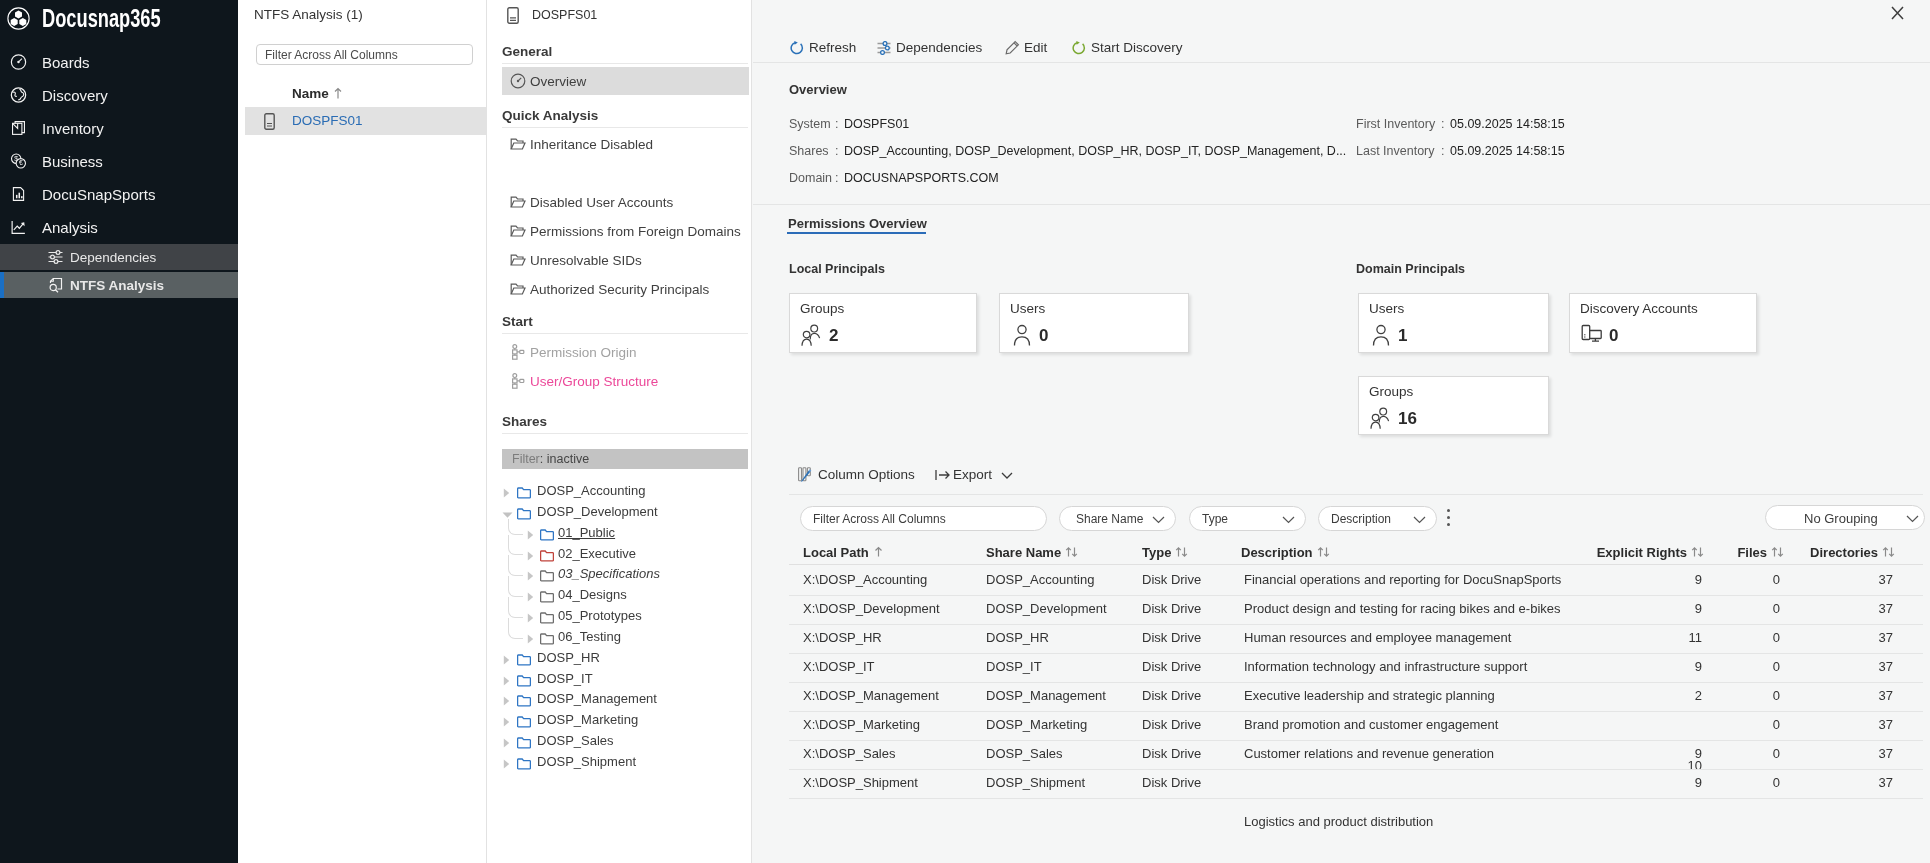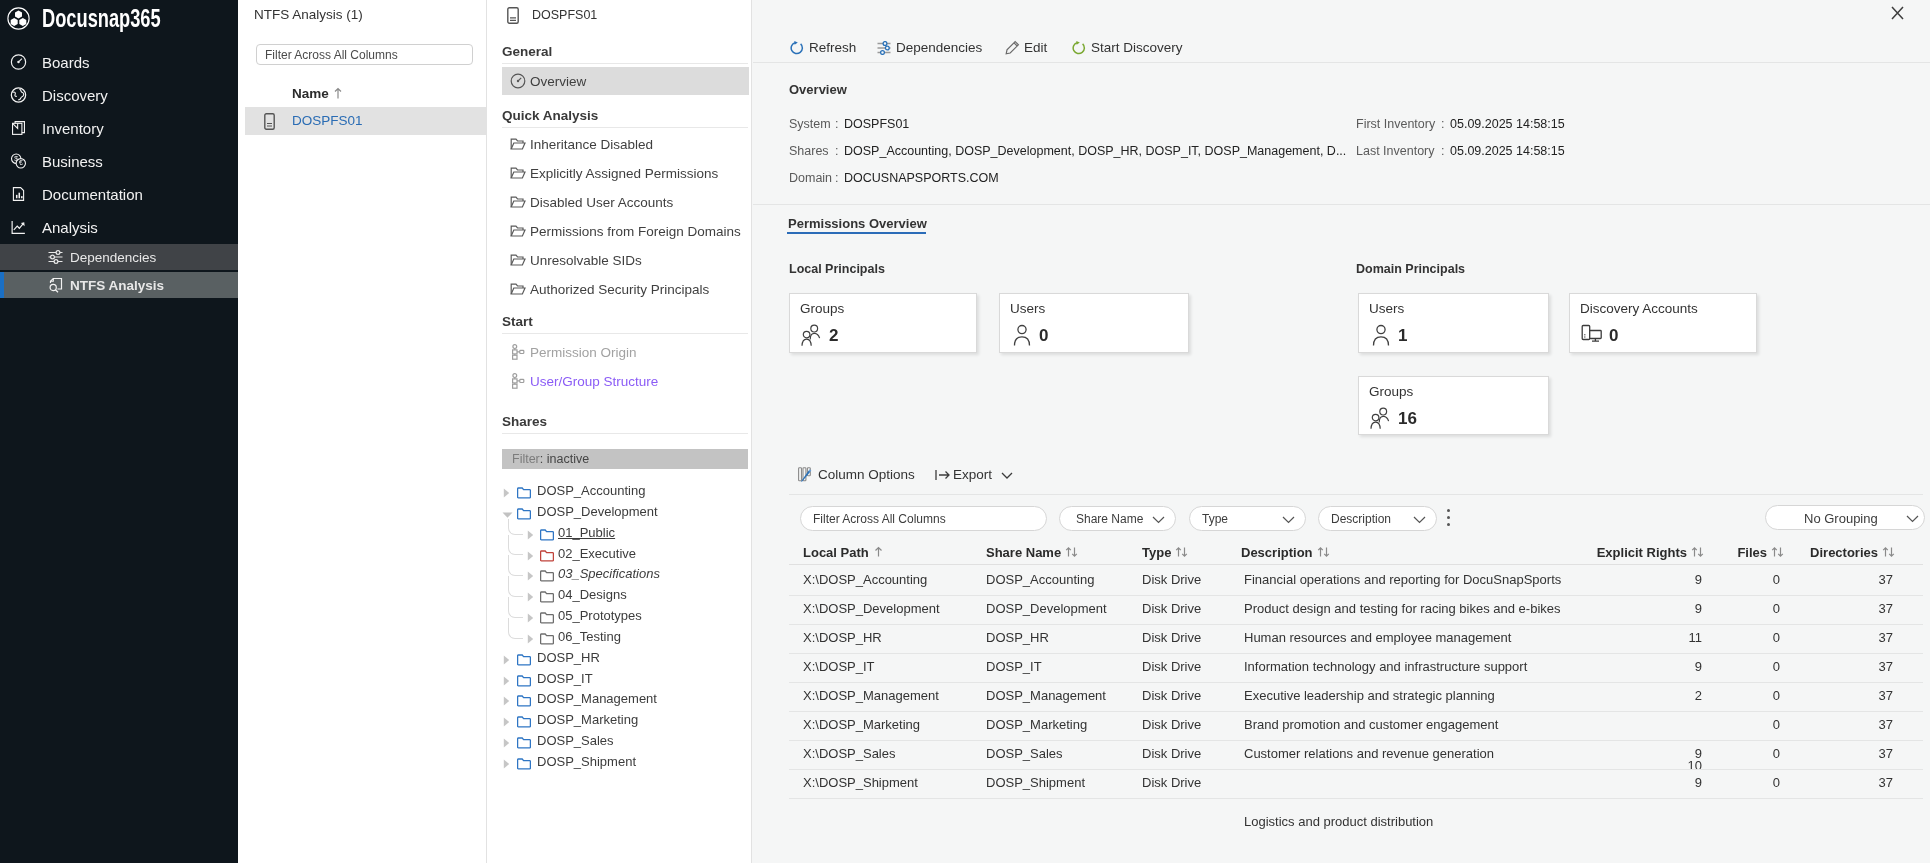--- a/index.html
+++ b/index.html
@@ -81,21 +81,21 @@
       </svg>
     <div class="tx">Business</div>
   </div>
   <div class="navitem" style="top:177px;">
     <svg class="ic" viewBox="0 0 20 20">
         <path d="M4 2.5 L12.5 2.5 L16 6 L16 17.5 L4 17.5 Z" fill="none" stroke="#f2f2f2" stroke-width="1.3"></path>
         <rect x="7" y="11" width="1.8" height="4" fill="#f2f2f2"></rect>
         <rect x="10" y="8.5" width="1.8" height="6.5" fill="#f2f2f2"></rect>
         <rect x="13" y="12.5" width="1.8" height="2.5" fill="#f2f2f2"></rect>
       </svg>
-    <div class="tx">Documentation</div>
+    <div class="tx">DocuSnapSports</div>
   </div>
   <div class="navitem" style="top:210px;">
     <svg class="ic" viewBox="0 0 20 20">
         <path d="M2.5 3 L2.5 17.5 L17.5 17.5" fill="none" stroke="#f2f2f2" stroke-width="1.4"></path>
         <path d="M4.5 13.5 L8.5 9 L11 11.5 L16 5.5" fill="none" stroke="#f2f2f2" stroke-width="1.4"></path>
         <path d="M16.8 4.5 L17.2 9 L12.8 5.2 Z" fill="#f2f2f2"></path>
       </svg>
     <div class="tx">Analysis</div>
   </div>
 
@@ -155,27 +155,20 @@
   </div>
 
   <div class="sechead" style="top:108px;">Quick Analysis</div>
   <div class="secline" style="top:127px;"></div>
   <div class="p3item" style="top:130px;">
       <svg class="ic" viewBox="0 0 16 16">
         <path d="M1.2 13 V3.2 H6 L7.5 5 H13 V7" fill="none" stroke="#5a5a5a" stroke-width="1.2"></path>
         <path d="M1.2 13 L3.8 7 H15 L12.4 13 Z" fill="none" stroke="#5a5a5a" stroke-width="1.2"></path>
       </svg>
       <div class="tx">Inheritance Disabled</div>
-    </div>
-  <div class="p3item" style="top:159px;">
-      <svg class="ic" viewBox="0 0 16 16">
-        <path d="M1.2 13 V3.2 H6 L7.5 5 H13 V7" fill="none" stroke="#5a5a5a" stroke-width="1.2"></path>
-        <path d="M1.2 13 L3.8 7 H15 L12.4 13 Z" fill="none" stroke="#5a5a5a" stroke-width="1.2"></path>
-      </svg>
-      <div class="tx">Explicitly Assigned Permissions</div>
     </div>
   <div class="p3item" style="top:188px;">
       <svg class="ic" viewBox="0 0 16 16">
         <path d="M1.2 13 V3.2 H6 L7.5 5 H13 V7" fill="none" stroke="#5a5a5a" stroke-width="1.2"></path>
         <path d="M1.2 13 L3.8 7 H15 L12.4 13 Z" fill="none" stroke="#5a5a5a" stroke-width="1.2"></path>
       </svg>
       <div class="tx">Disabled User Accounts</div>
     </div>
   <div class="p3item" style="top:217px;">
       <svg class="ic" viewBox="0 0 16 16">
@@ -204,21 +197,21 @@
   <div class="p3item" style="top:338px;color:#a2a2a2;">
       <svg class="ic" viewBox="0 0 16 16">
         <circle cx="4.8" cy="2.6" r="1.9" fill="none" stroke="#9e9e9e" stroke-width="1.2"></circle>
         <rect x="2.6" y="5.9" width="4.4" height="4" fill="none" stroke="#9e9e9e" stroke-width="1.2"></rect>
         <rect x="2.6" y="11.2" width="4.4" height="4" fill="none" stroke="#9e9e9e" stroke-width="1.2"></rect>
         <path d="M4.8 4.5 V5.9 M4.8 9.9 V11.2 M7 7.9 H9.8" stroke="#9e9e9e" stroke-width="1.1"></path>
         <rect x="9.8" y="6.3" width="4" height="3.2" rx="0.8" fill="none" stroke="#9e9e9e" stroke-width="1.2"></rect>
       </svg>
       <div class="tx">Permission Origin</div>
     </div>
-  <div class="p3item" style="top:367px;color:#8b5cf6;">
+  <div class="p3item" style="top:367px;color:#ec4899;">
       <svg class="ic" viewBox="0 0 16 16">
         <circle cx="4.8" cy="2.6" r="1.9" fill="none" stroke="#9e9e9e" stroke-width="1.2"></circle>
         <rect x="2.6" y="5.9" width="4.4" height="4" fill="none" stroke="#9e9e9e" stroke-width="1.2"></rect>
         <rect x="2.6" y="11.2" width="4.4" height="4" fill="none" stroke="#9e9e9e" stroke-width="1.2"></rect>
         <path d="M4.8 4.5 V5.9 M4.8 9.9 V11.2 M7 7.9 H9.8" stroke="#9e9e9e" stroke-width="1.1"></path>
         <rect x="9.8" y="6.3" width="4" height="3.2" rx="0.8" fill="none" stroke="#9e9e9e" stroke-width="1.2"></rect>
       </svg>
       <div class="tx">User/Group Structure</div>
     </div>
 

